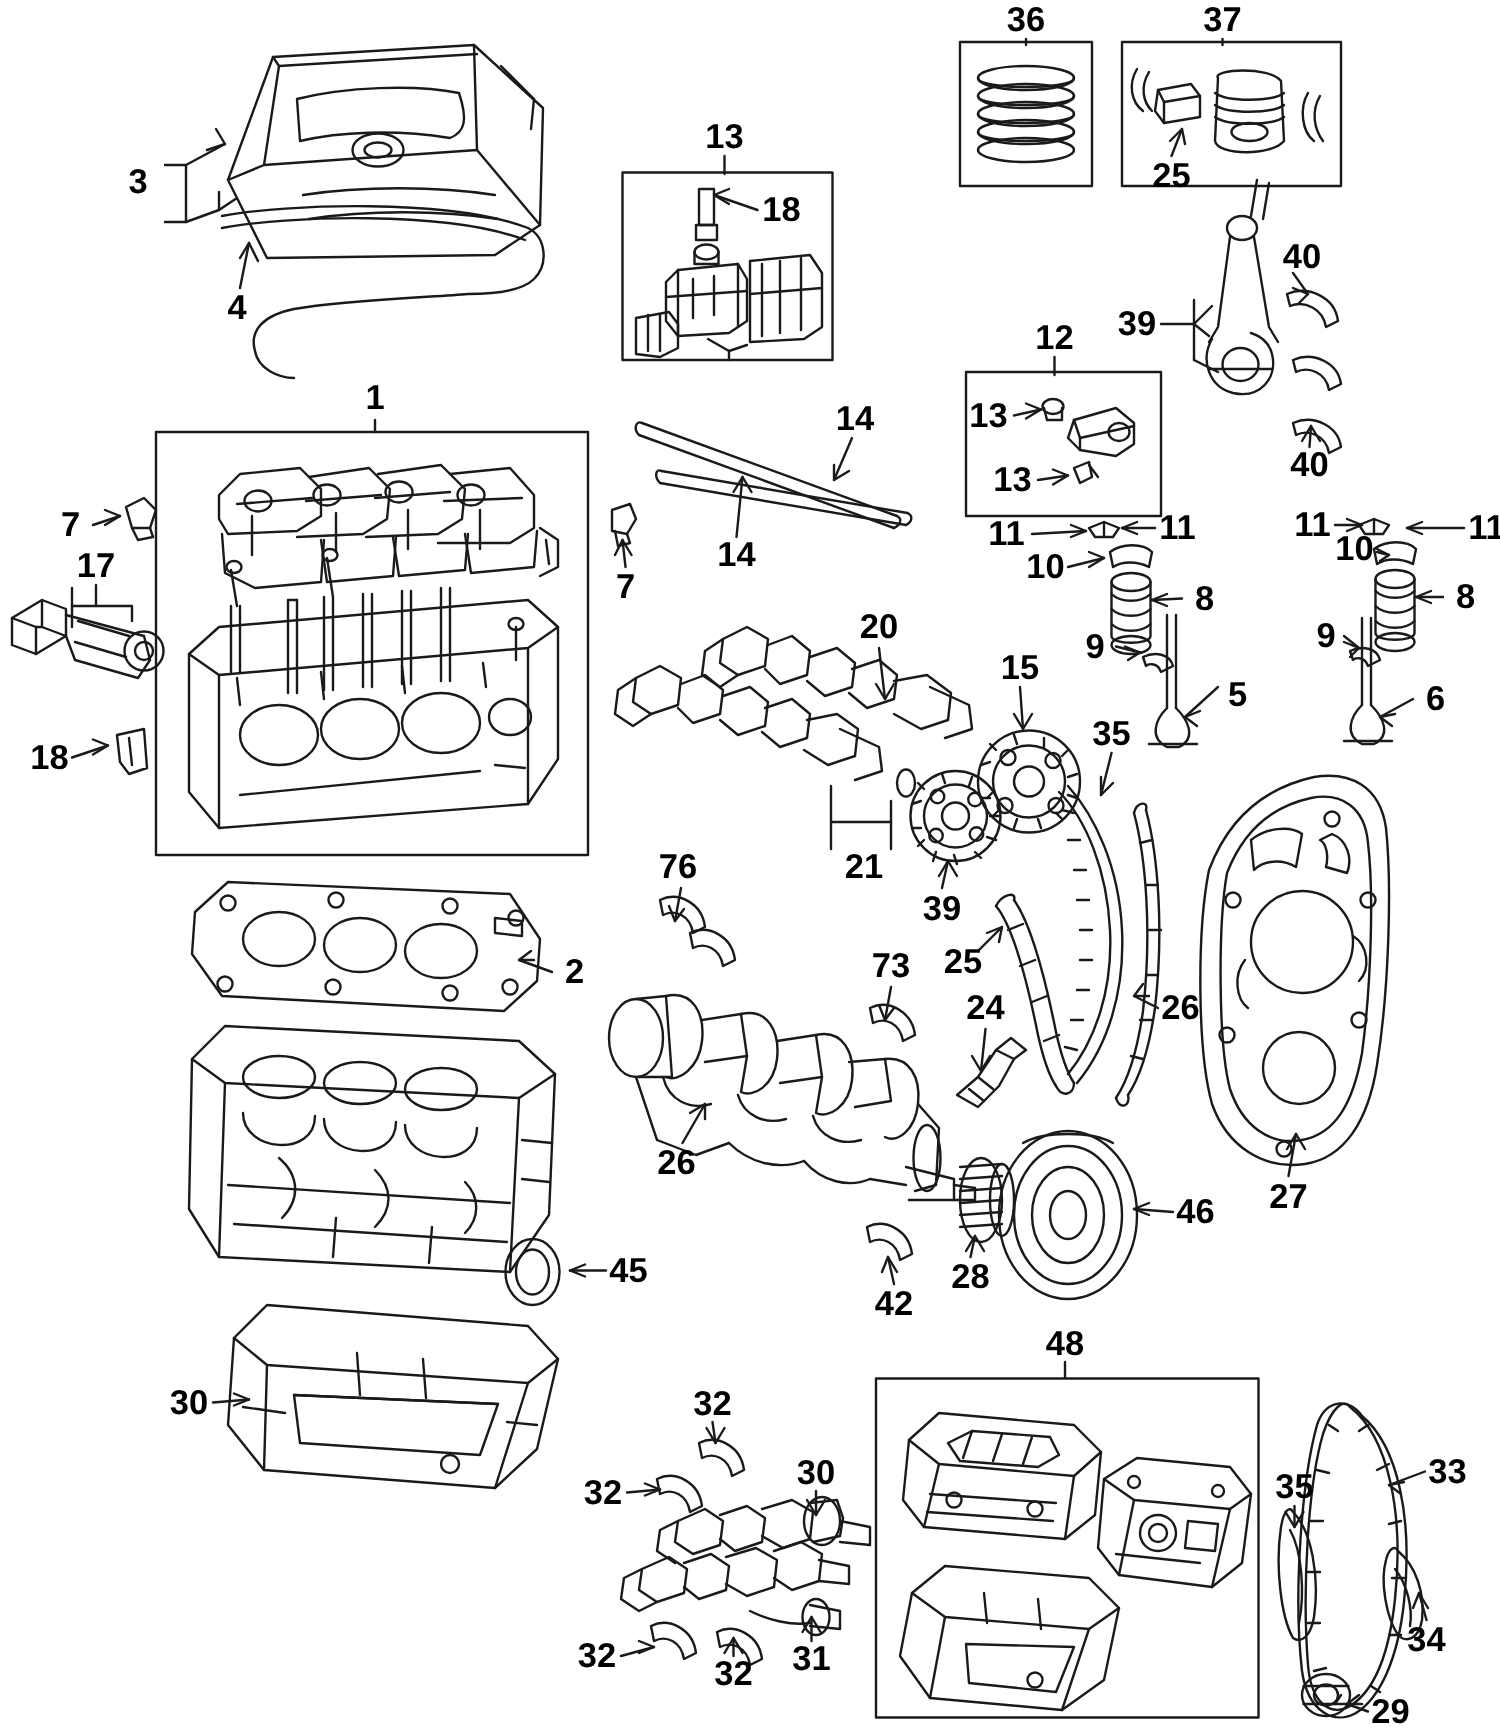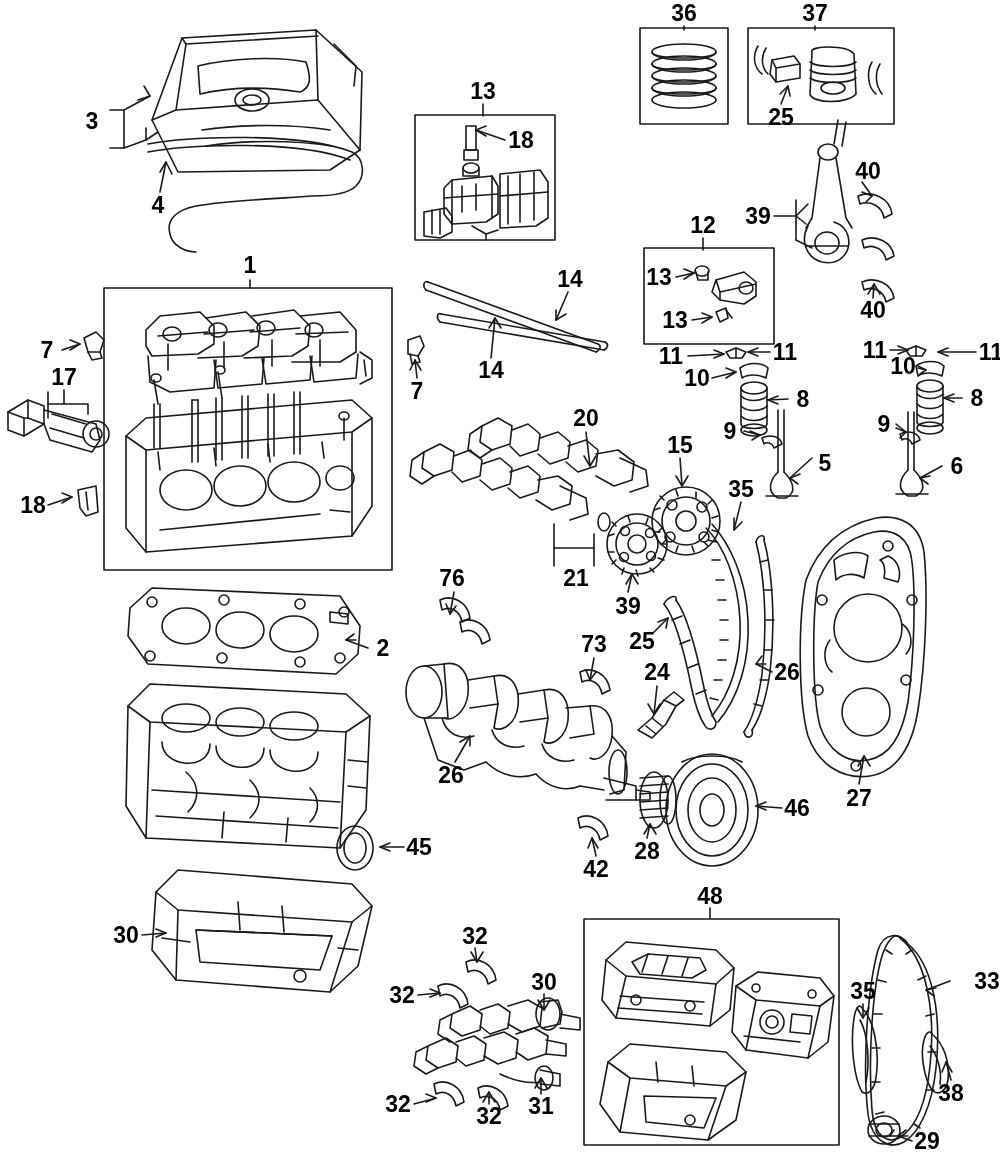--- a/index.html
+++ b/index.html
@@ -802,22 +802,22 @@
   <div class="callout" style="left:787px; top:672px">26</div>
   <div class="callout" style="left:859px; top:798px">27</div>
   <div class="callout" style="left:647px; top:851px">28</div>
   <div class="callout" style="left:927px; top:1141px">29</div>
   <div class="callout" style="left:544px; top:982px">30</div>
   <div class="callout" style="left:541px; top:1106px">31</div>
   <div class="callout" style="left:475px; top:936px">32</div>
   <div class="callout" style="left:402px; top:995px">32</div>
   <div class="callout" style="left:398px; top:1104px">32</div>
   <div class="callout" style="left:489px; top:1116px">32</div>
-  <div class="callout" style="left:987px; top:981px">33</div>
-  <div class="callout" style="left:951px; top:1093px">38</div>
+  <div class="callout" style="left:965px; top:981px">33</div>
+  <div class="callout" style="left:951px; top:1093px">34</div>
   <div class="callout" style="left:863px; top:991px">35</div>
   <div class="callout" style="left:684px; top:13px">36</div>
   <div class="callout" style="left:815px; top:13px">37</div>
   <div class="callout" style="left:781px; top:117px">25</div>
   <div class="callout" style="left:758px; top:216px">39</div>
   <div class="callout" style="left:868px; top:171px">40</div>
   <div class="callout" style="left:873px; top:310px">40</div>
   <div class="callout" style="left:594px; top:644px">73</div>
   <div class="callout" style="left:596px; top:869px">42</div>
   <div class="callout" style="left:452px; top:578px">76</div>

